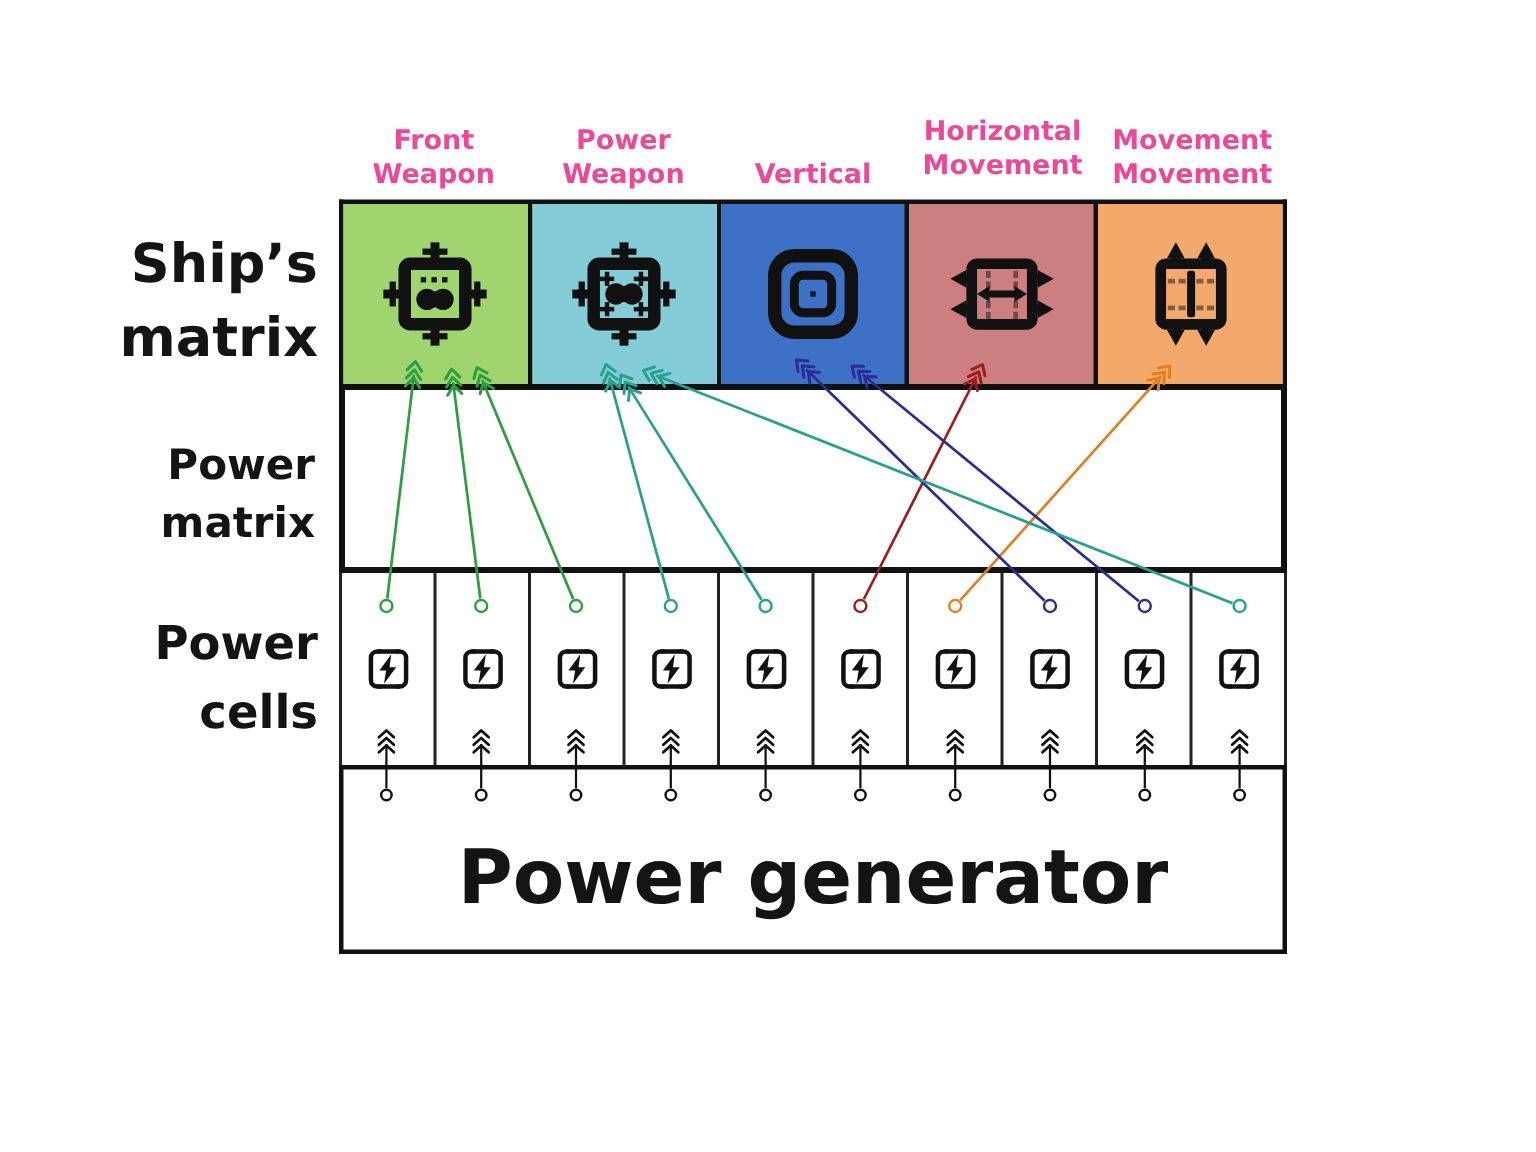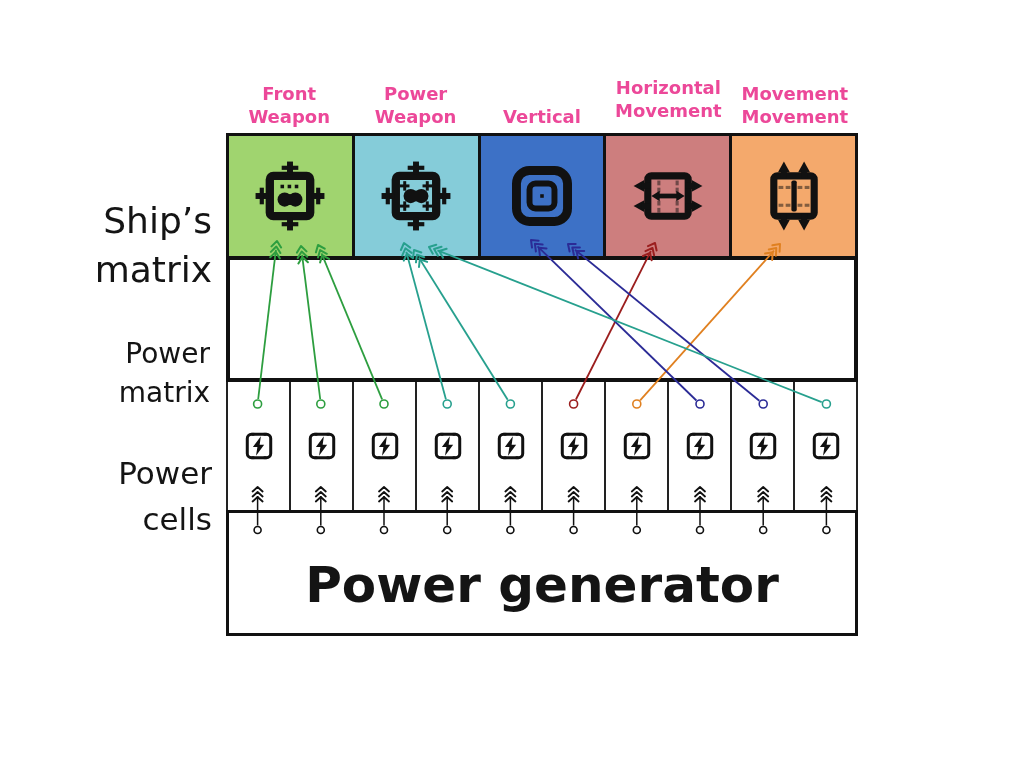--- a/index.html
+++ b/index.html
@@ -1,18 +1,18 @@
 <!DOCTYPE html>
 <html><head>
 <meta charset="utf-8">
 <style>
   html,body{margin:0;padding:0;background:#fff;}
   .canvas{position:relative;width:1024px;height:768px;background:#ffffff;
           font-family:"DejaVu Sans",sans-serif;overflow:hidden;color:#111;}
-  .row-label{position:absolute;left:0;text-align:right;font-weight:normal;color:#141414;margin-top:44px;}
+  .row-label{position:absolute;left:0;text-align:right;font-weight:bold;color:#141414;}
   #label-ships {top:152px;width:212px;font-size:36px;line-height:49px;}
   #label-matrix{top:290px;width:210px;font-size:28px;line-height:39px;}
   #label-cells {top:406px;width:212px;font-size:31px;line-height:46px;}
 
   .sys-header{position:absolute;top:70px;height:58px;display:flex;flex-direction:column;
               justify-content:flex-end;align-items:center;text-align:center;
               font-weight:bold;font-size:18px;line-height:23px;color:#ec4899;}
 
   .systems-row{position:absolute;left:226px;top:133px;width:632px;height:123px;
                display:flex;border:3px solid #111;border-bottom:none;box-sizing:border-box;}

